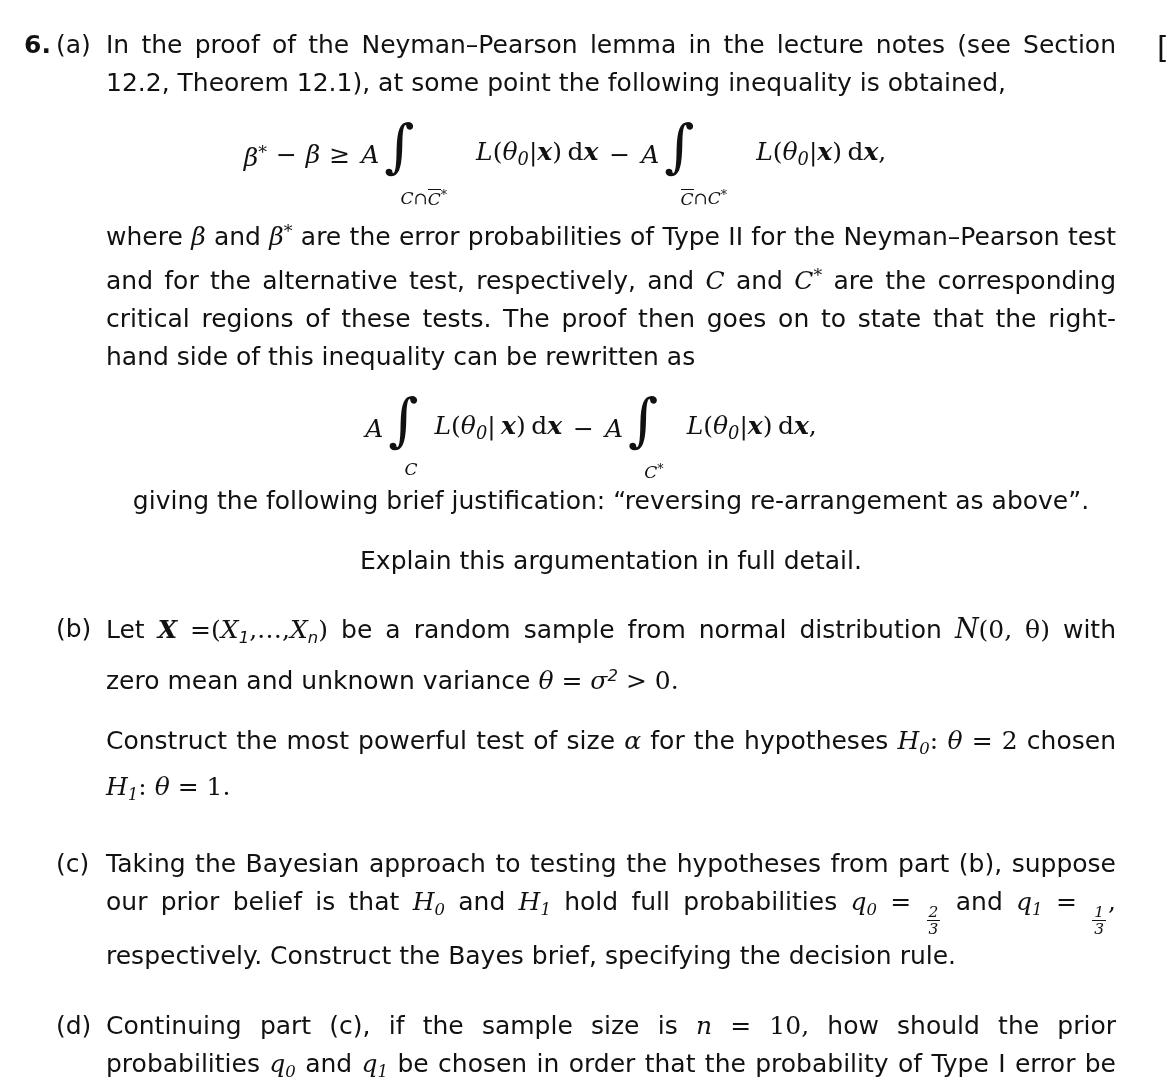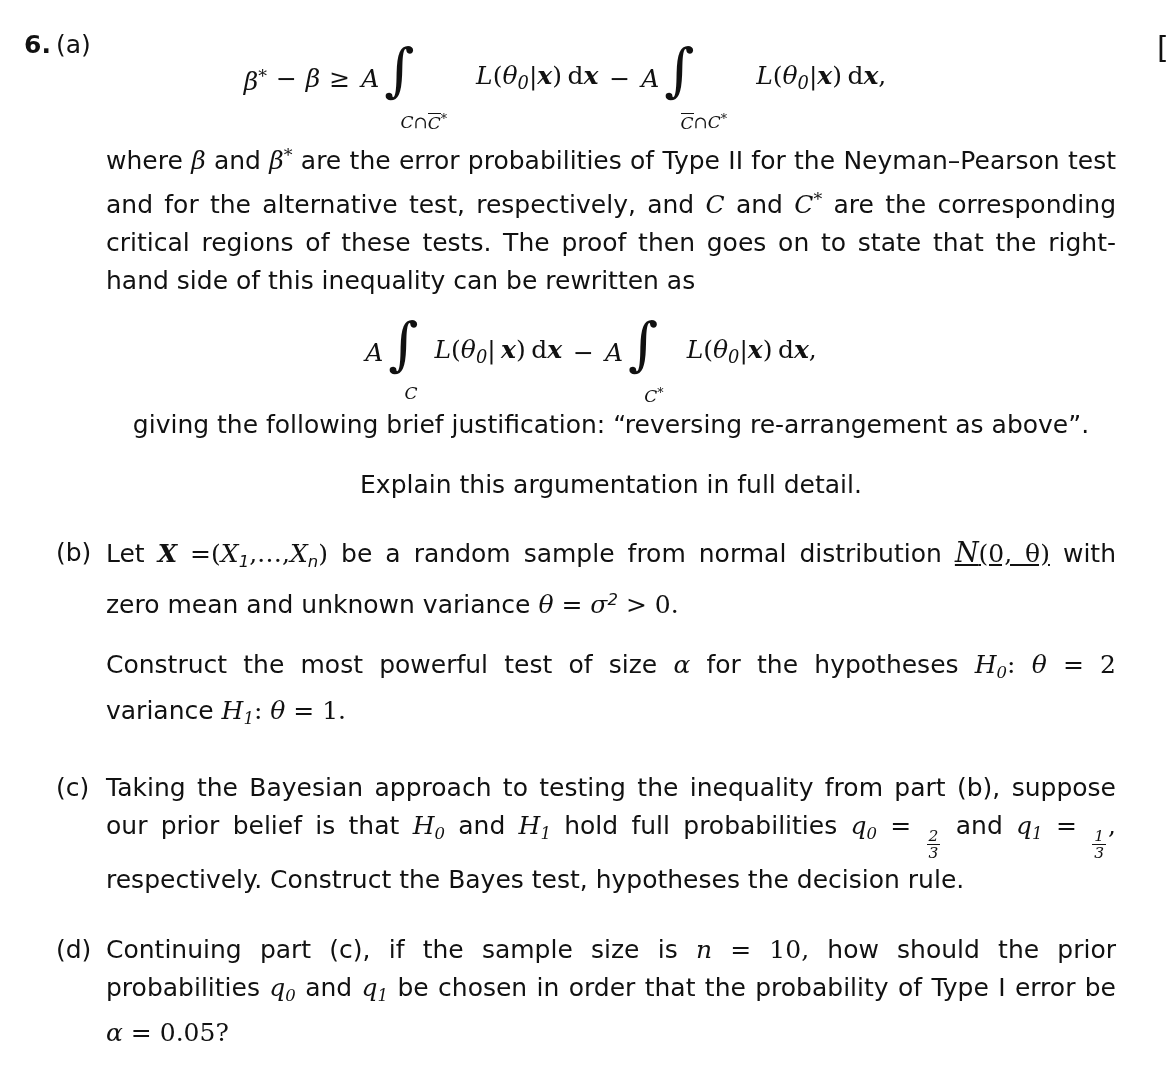--- a/index.html
+++ b/index.html
@@ -97,21 +97,20 @@
   .mathbf {
     font-family: "DejaVu Serif", serif;
     font-style: italic;
     font-weight: bold;
     font-size: 25px;
   }
   .cal {
     font-family: "DejaVu Serif", serif;
     font-style: italic;
     font-size: 27px;
-    text-decoration: underline;
   }
   .sub {
     font-size: 0.66em;
     vertical-align: -0.28em;
     font-style: italic;
   }
   .sup {
     font-size: 0.7em;
     vertical-align: 0.46em;
     font-style: normal;
@@ -208,20 +207,21 @@
     <div class="ex-row">
 
       <div class="ex-number">6.</div>
 
       <div class="parts">
 
         <div class="part">
           <div class="part-label">(a)</div>
           <div class="part-body">
 
+            <div class="ptext">In the proof of the Neyman–Pearson lemma in the lecture notes (see Section 12.2, Theorem 12.1), at some point the following inequality is obtained,</div>
 
             <div class="display-eq eq1">
               <span class="math"><span>β</span><span class="sup">*</span></span>
               <span class="op mathup">−</span>
               <span class="math">β</span>
               <span class="op mathup">≥</span>
               <span class="math eq-term">A</span>
               <span class="intgrp">
                 <span class="intsym">∫</span>
                 <span class="intlim"><span>C</span><span class="mathup" style="font-size:17px">∩</span><span class="ovl">C</span><span class="tiny-sup">*</span></span>
@@ -274,51 +274,51 @@
               <span class="cal"><span style="font-family:'DejaVu Serif',serif;">N</span><span class="mathup">(0, θ)</span></span>
               with zero mean and unknown variance <span class="math">θ</span> <span class="mathup">=</span> <span class="math">σ</span><span class="supdig">2</span> <span class="mathup">&gt;</span> <span class="mathup">0.</span>
             </div>
 
             <div class="ptext gap-sm">
               <span>Construct the most powerful test of size</span>
               <span class="math">α</span>
               <span>for the hypotheses</span>
               <span class="math"><span>H</span><span class="sub">0</span></span><span class="mathup">:</span>
               <span class="math">θ</span> <span class="mathup">= 2</span>
-              <span>variance</span>
+              <span>chosen</span>
               <span class="math"><span>H</span><span class="sub">1</span></span><span class="mathup">:</span>
               <span class="math">θ</span> <span class="mathup">= 1.</span>
             </div>
 
           </div>
         </div>
 
         <div class="part" style="margin-top:32px;">
           <div class="part-label">(c)</div>
           <div class="part-body">
             <div class="ptext">
-              <span>Taking the Bayesian approach to testing the inequality from part (b), suppose our prior belief is that</span>
+              <span>Taking the Bayesian approach to testing the hypotheses from part (b), suppose our prior belief is that</span>
               <span class="math"><span>H</span><span class="sub">0</span></span>
               <span>and</span>
               <span class="math"><span>H</span><span class="sub">1</span></span>
               <span>hold full probabilities</span>
               <span class="math"><span>q</span><span class="sub">0</span></span>
               <span class="mathup">=</span>
               <span class="frac">
                   <span class="num">2</span>
                   <span class="den">3</span>
                 </span>
               <span>and</span>
               <span class="math"><span>q</span><span class="sub">1</span></span>
               <span class="mathup">=</span>
               <span class="frac">
                   <span class="num">1</span>
                   <span class="den">3</span>
                 </span><span class="mathup">,</span>
-              <span>respectively. Construct the Bayes test, hypotheses the decision rule.</span>
+              <span>respectively. Construct the Bayes brief, specifying the decision rule.</span>
             </div>
           </div>
         </div>
 
         <div class="part" style="margin-top:32px;">
           <div class="part-label">(d)</div>
           <div class="part-body">
             <div class="ptext">
               <span>Continuing part (c), if the sample size is</span>
               <span class="math">n</span>

